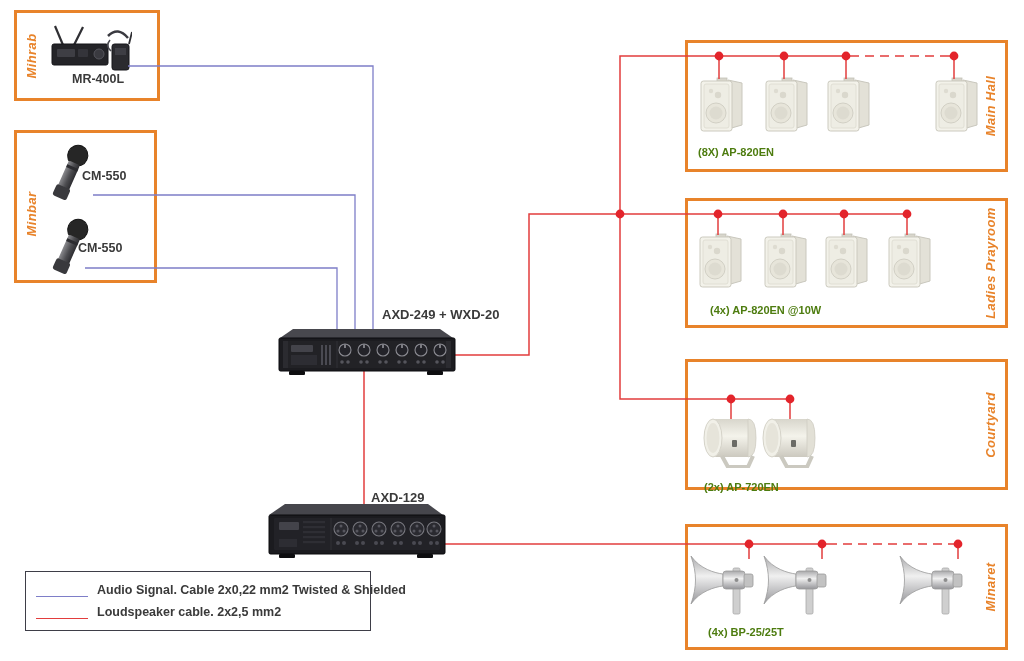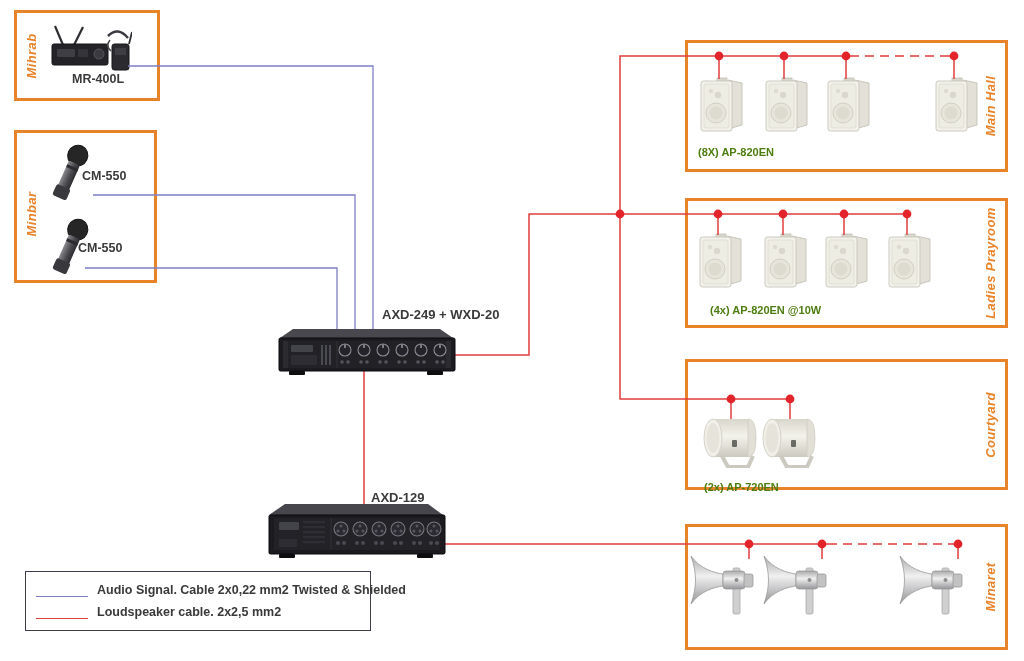--- a/index.html
+++ b/index.html
@@ -255,20 +255,21 @@
     </div>
     <div class="icon" style="left:210px;top:28px;">
       <svg width="74" height="60" viewBox="0 0 74 60">
         <rect x="44" y="13" width="7" height="46" rx="1.5" fill="#cfcfcf" stroke="#a8a8a8" stroke-width="0.8"></rect>
         <path d="M2 1 C11 14 26 18 34 19 L34 31 C26 32 11 36 2 49 C8 31 8 19 2 1 Z" fill="url(#hornGrad)" stroke="#9a9a9a" stroke-width="0.8"></path>
         <rect x="34" y="16" width="22" height="18" rx="3" fill="url(#hornGrad)" stroke="#9a9a9a" stroke-width="0.8"></rect>
         <rect x="55" y="19" width="9" height="13" rx="2" fill="#c2c2c2" stroke="#9a9a9a" stroke-width="0.8"></rect>
         <circle cx="47.5" cy="25" r="2" fill="#8e8e8e"></circle>
       </svg>
     </div>
+    <div class="zone-speaker-label" style="left:20px;top:99px;width:250px;">(4x) BP-25/25T</div>
   </div>
 
   <svg class="wires" width="1024" height="661" viewBox="0 0 1024 661">
 
     <path d="M128 66 H373 V336" fill="none" stroke="#7e7ec8" stroke-width="1.3"></path>
     <path d="M93 195 H355 V336" fill="none" stroke="#7e7ec8" stroke-width="1.3"></path>
     <path d="M85 268 H337 V336" fill="none" stroke="#7e7ec8" stroke-width="1.3"></path>
 
     <path d="M450 355 H529 V214 H907" fill="none" stroke="#e23d3d" stroke-width="1.5"></path>
     <path d="M620 214 V56 H850" fill="none" stroke="#e23d3d" stroke-width="1.5"></path>

